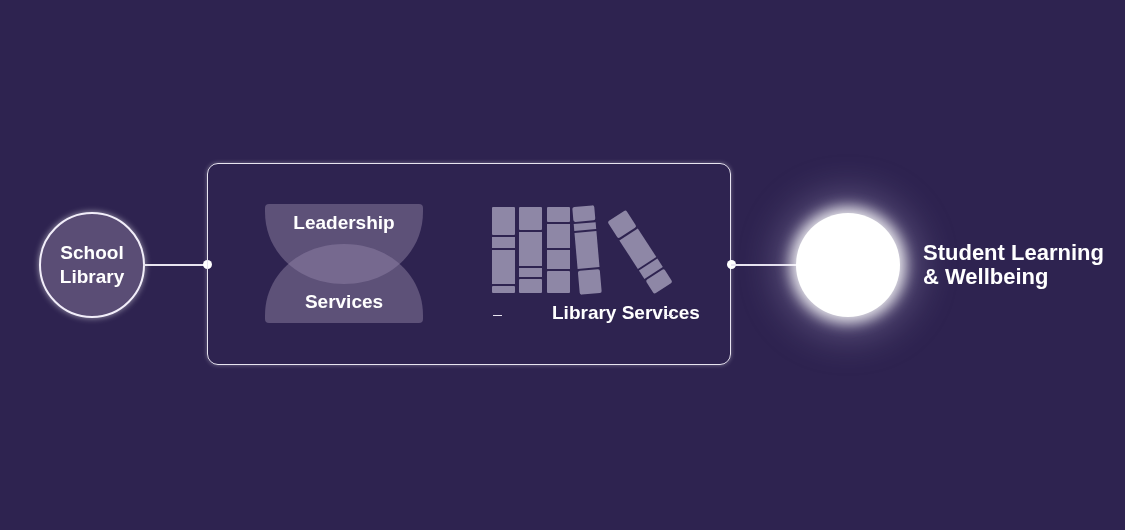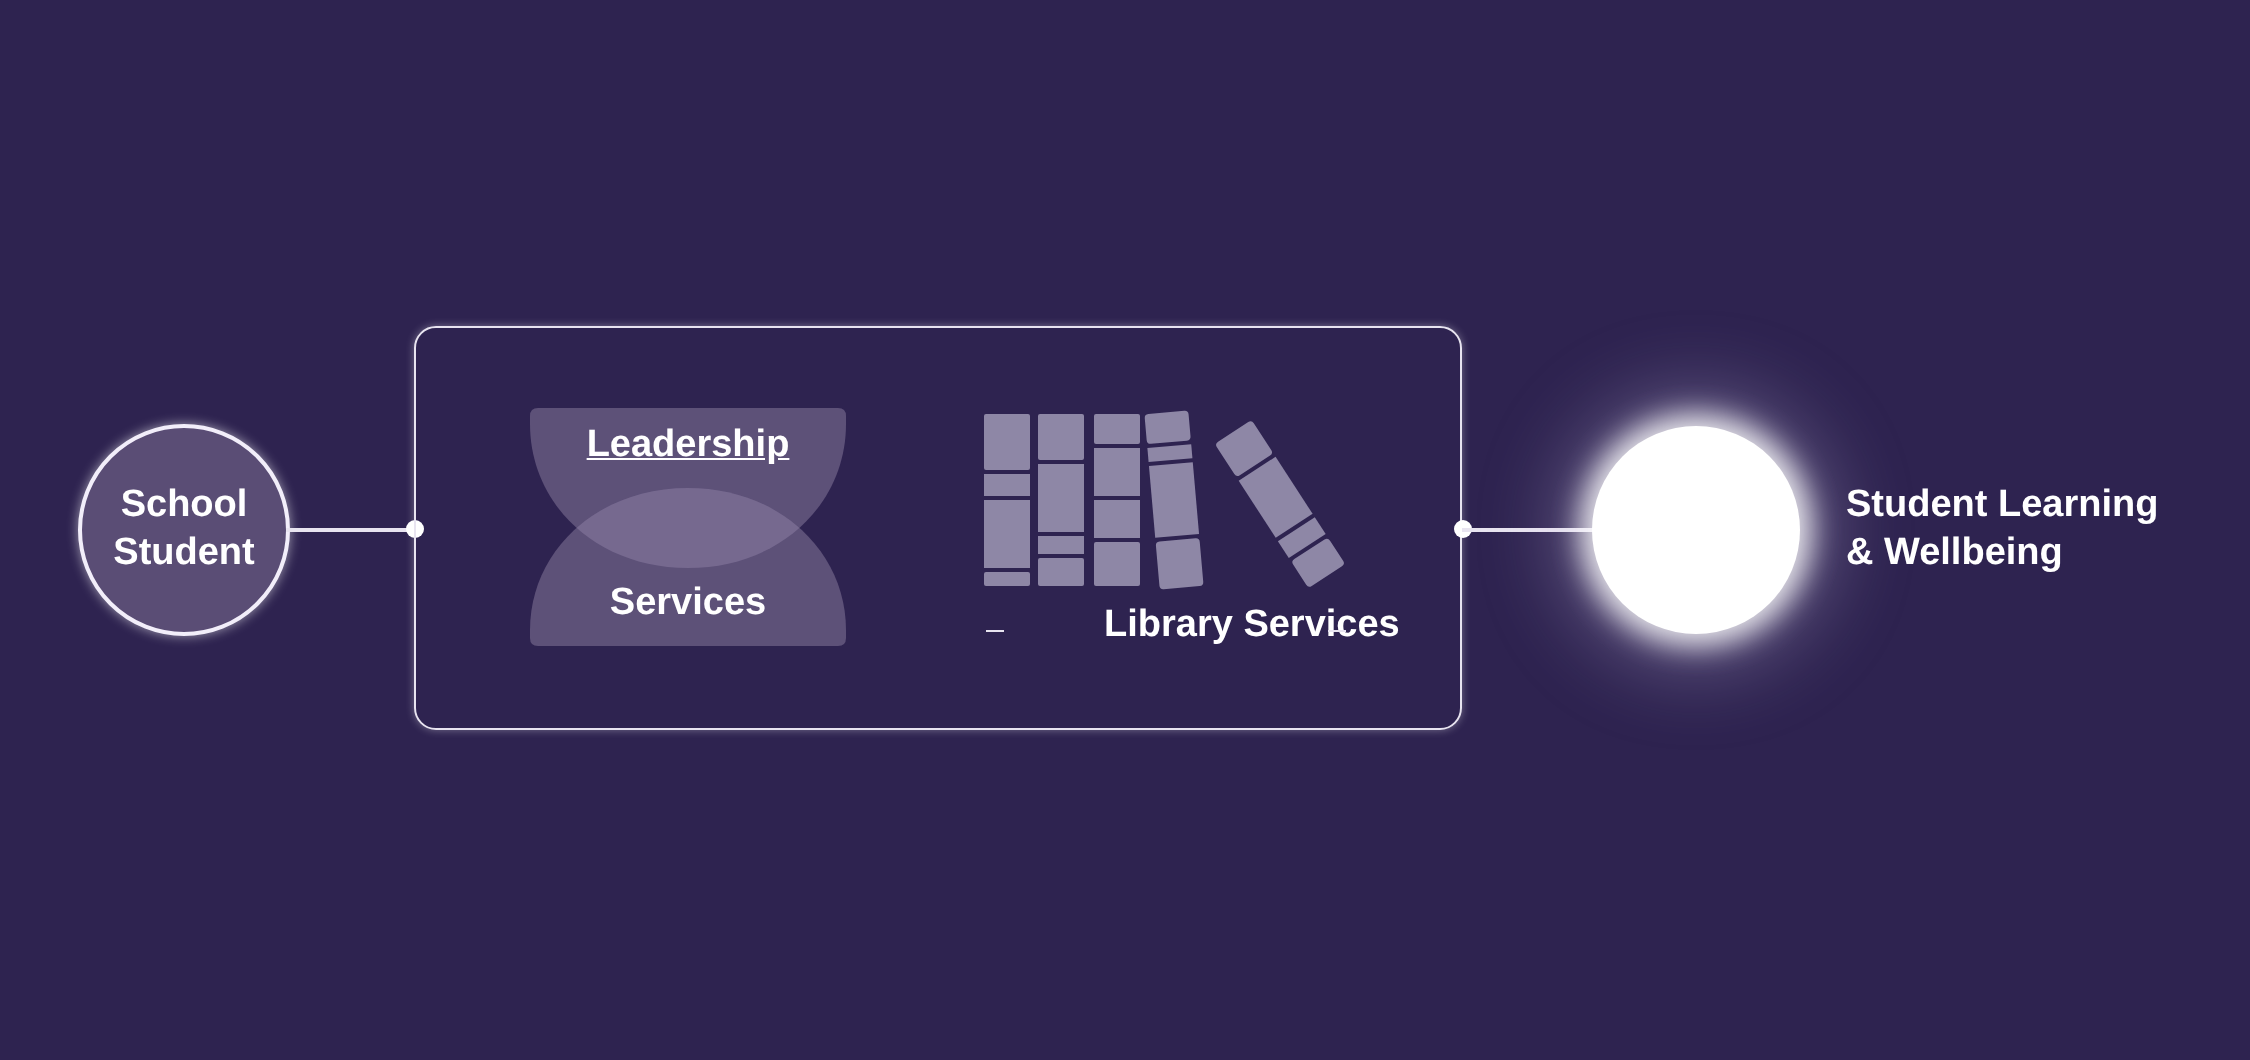--- a/index.html
+++ b/index.html
@@ -28,29 +28,29 @@
       box-shadow: 0 0 4px rgba(255,255,255,0.35);
     }
     .label-lg { font-weight: bold; font-size: 19px; white-space: nowrap; }
     .outcome-node {
       left: 796px; top: 213px; width: 104px; height: 104px;
       border-radius: 50%; background: #ffffff;
       box-shadow: 0 0 14px 6px rgba(255,255,255,0.85), 0 0 40px 16px rgba(210,200,235,0.35);
     }
     .outcome-label {
       left: 923px; top: 241px;
-      font-weight: bold; font-size: 19px; line-height: 24px; white-space: nowrap;
+      font-weight: bold; font-size: 22px; line-height: 24px; white-space: nowrap;
     }
   </style>
 </head>
 <body>
 
 <div class="abs vision-node">
   <span>School</span>
-  <span>Student</span>
+  <span>Library</span>
 </div>
 
 <div class="abs line" style="left:143px; top:264px; width:64px;"></div>
 <div class="abs dot" style="left:203px; top:260px;"></div>
 
 <div class="abs frame"></div>
 
 <svg class="abs" style="left:265px; top:204px;" width="158" height="119" viewBox="0 0 158 119">
   <defs>
     <clipPath id="topClip">
@@ -59,21 +59,21 @@
     <clipPath id="botClip">
         <path d="M0,111 C0,72 33,40 79,40 C125,40 158,72 158,111 L158,115 Q158,119 154,119 L4,119 Q0,119 0,115 Z"></path>
       </clipPath>
   </defs>
   <path d="M0,4 Q0,0 4,0 L154,0 Q158,0 158,4 L158,8 C158,48 125,80 79,80 C33,80 0,48 0,8 Z" fill="#5d5178"></path>
   <path d="M0,111 C0,72 33,40 79,40 C125,40 158,72 158,111 L158,115 Q158,119 154,119 L4,119 Q0,119 0,115 Z" fill="#5d5178"></path>
   <g clip-path="url(#topClip)">
     <path d="M0,111 C0,72 33,40 79,40 C125,40 158,72 158,111 L158,115 Q158,119 154,119 L4,119 Q0,119 0,115 Z" fill="#76698f"></path>
   </g>
 </svg>
-<div class="abs label-lg" style="left:265px; top:212px; width:158px; text-align:center;text-decoration:underline;">Leadership</div>
+<div class="abs label-lg" style="left:265px; top:212px; width:158px; text-align:center;">Leadership</div>
 <div class="abs label-lg" style="left:265px; top:291px; width:158px; text-align:center;">Services</div>
 
 <svg class="abs" style="left:488px; top:200px;" width="190" height="100" viewBox="0 0 190 100">
   <g fill="#8e87a6">
 
     <rect x="4" y="7" width="23" height="28" rx="1"></rect>
     <rect x="4" y="37" width="23" height="11"></rect>
     <rect x="4" y="50" width="23" height="34"></rect>
     <rect x="4" y="86" width="23" height="7" rx="1"></rect>
 

